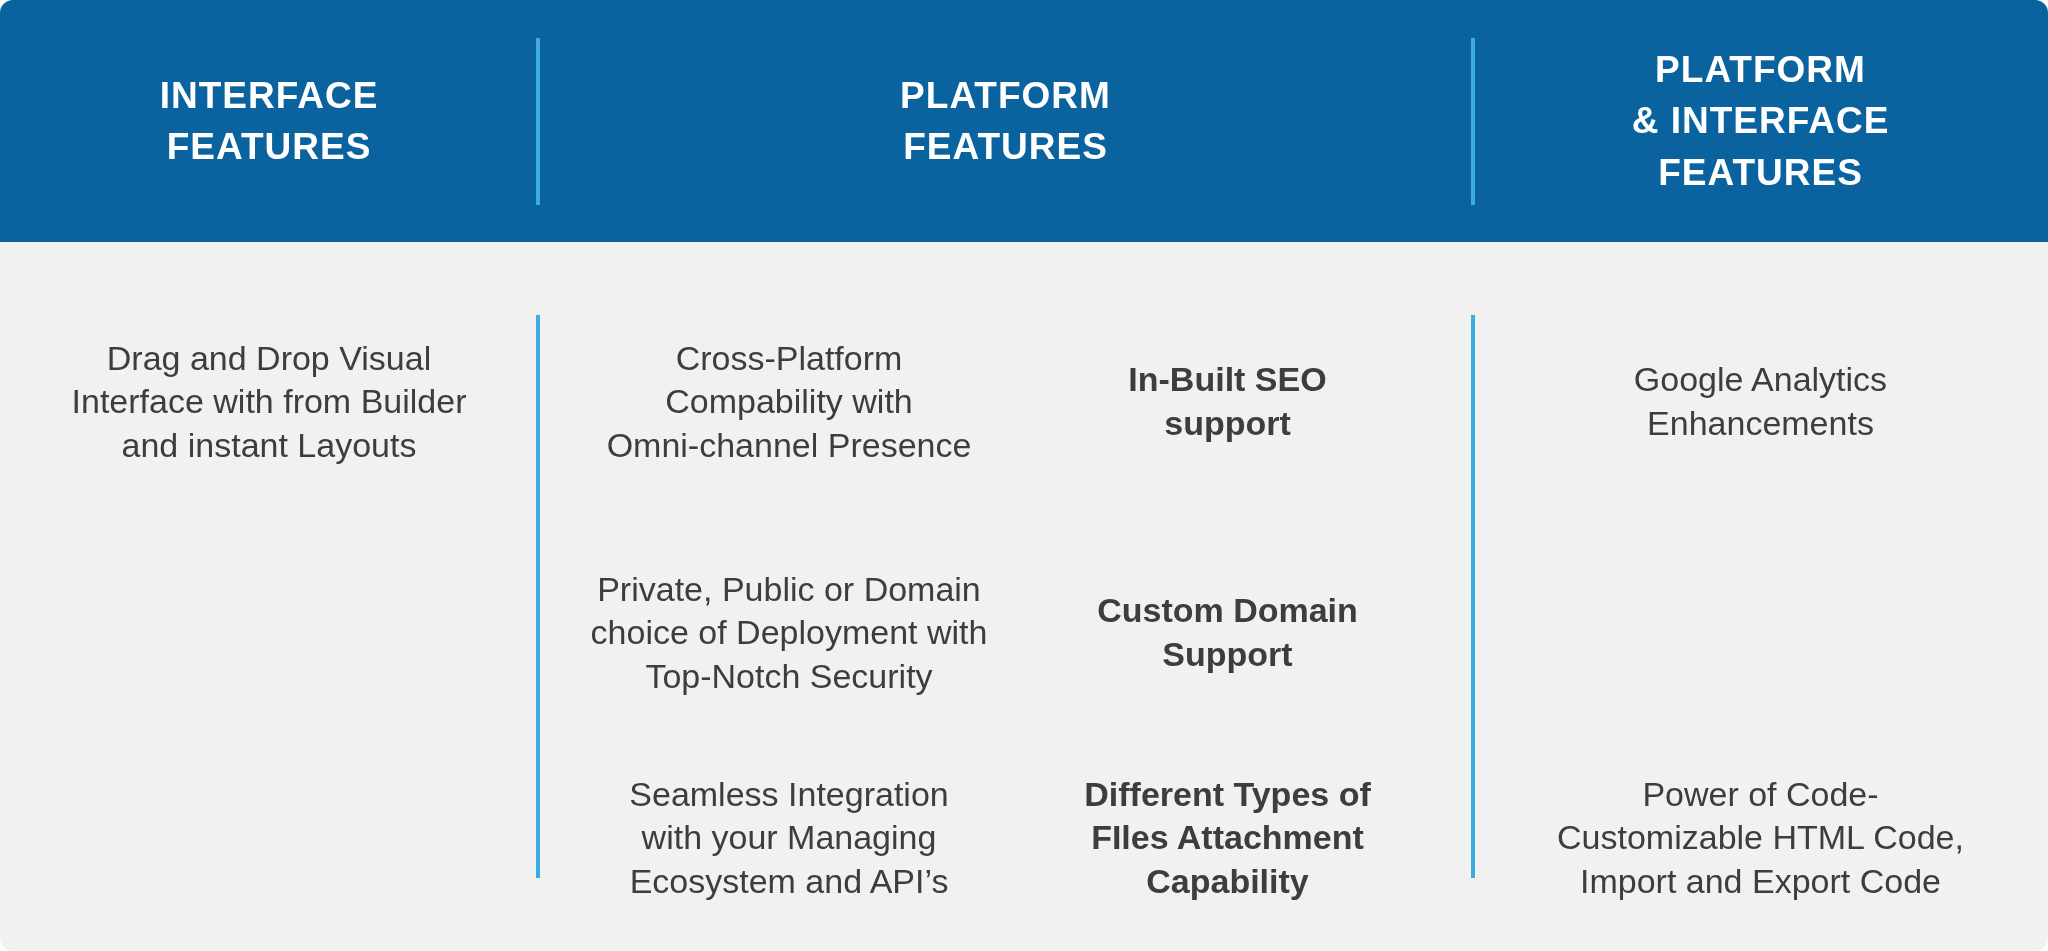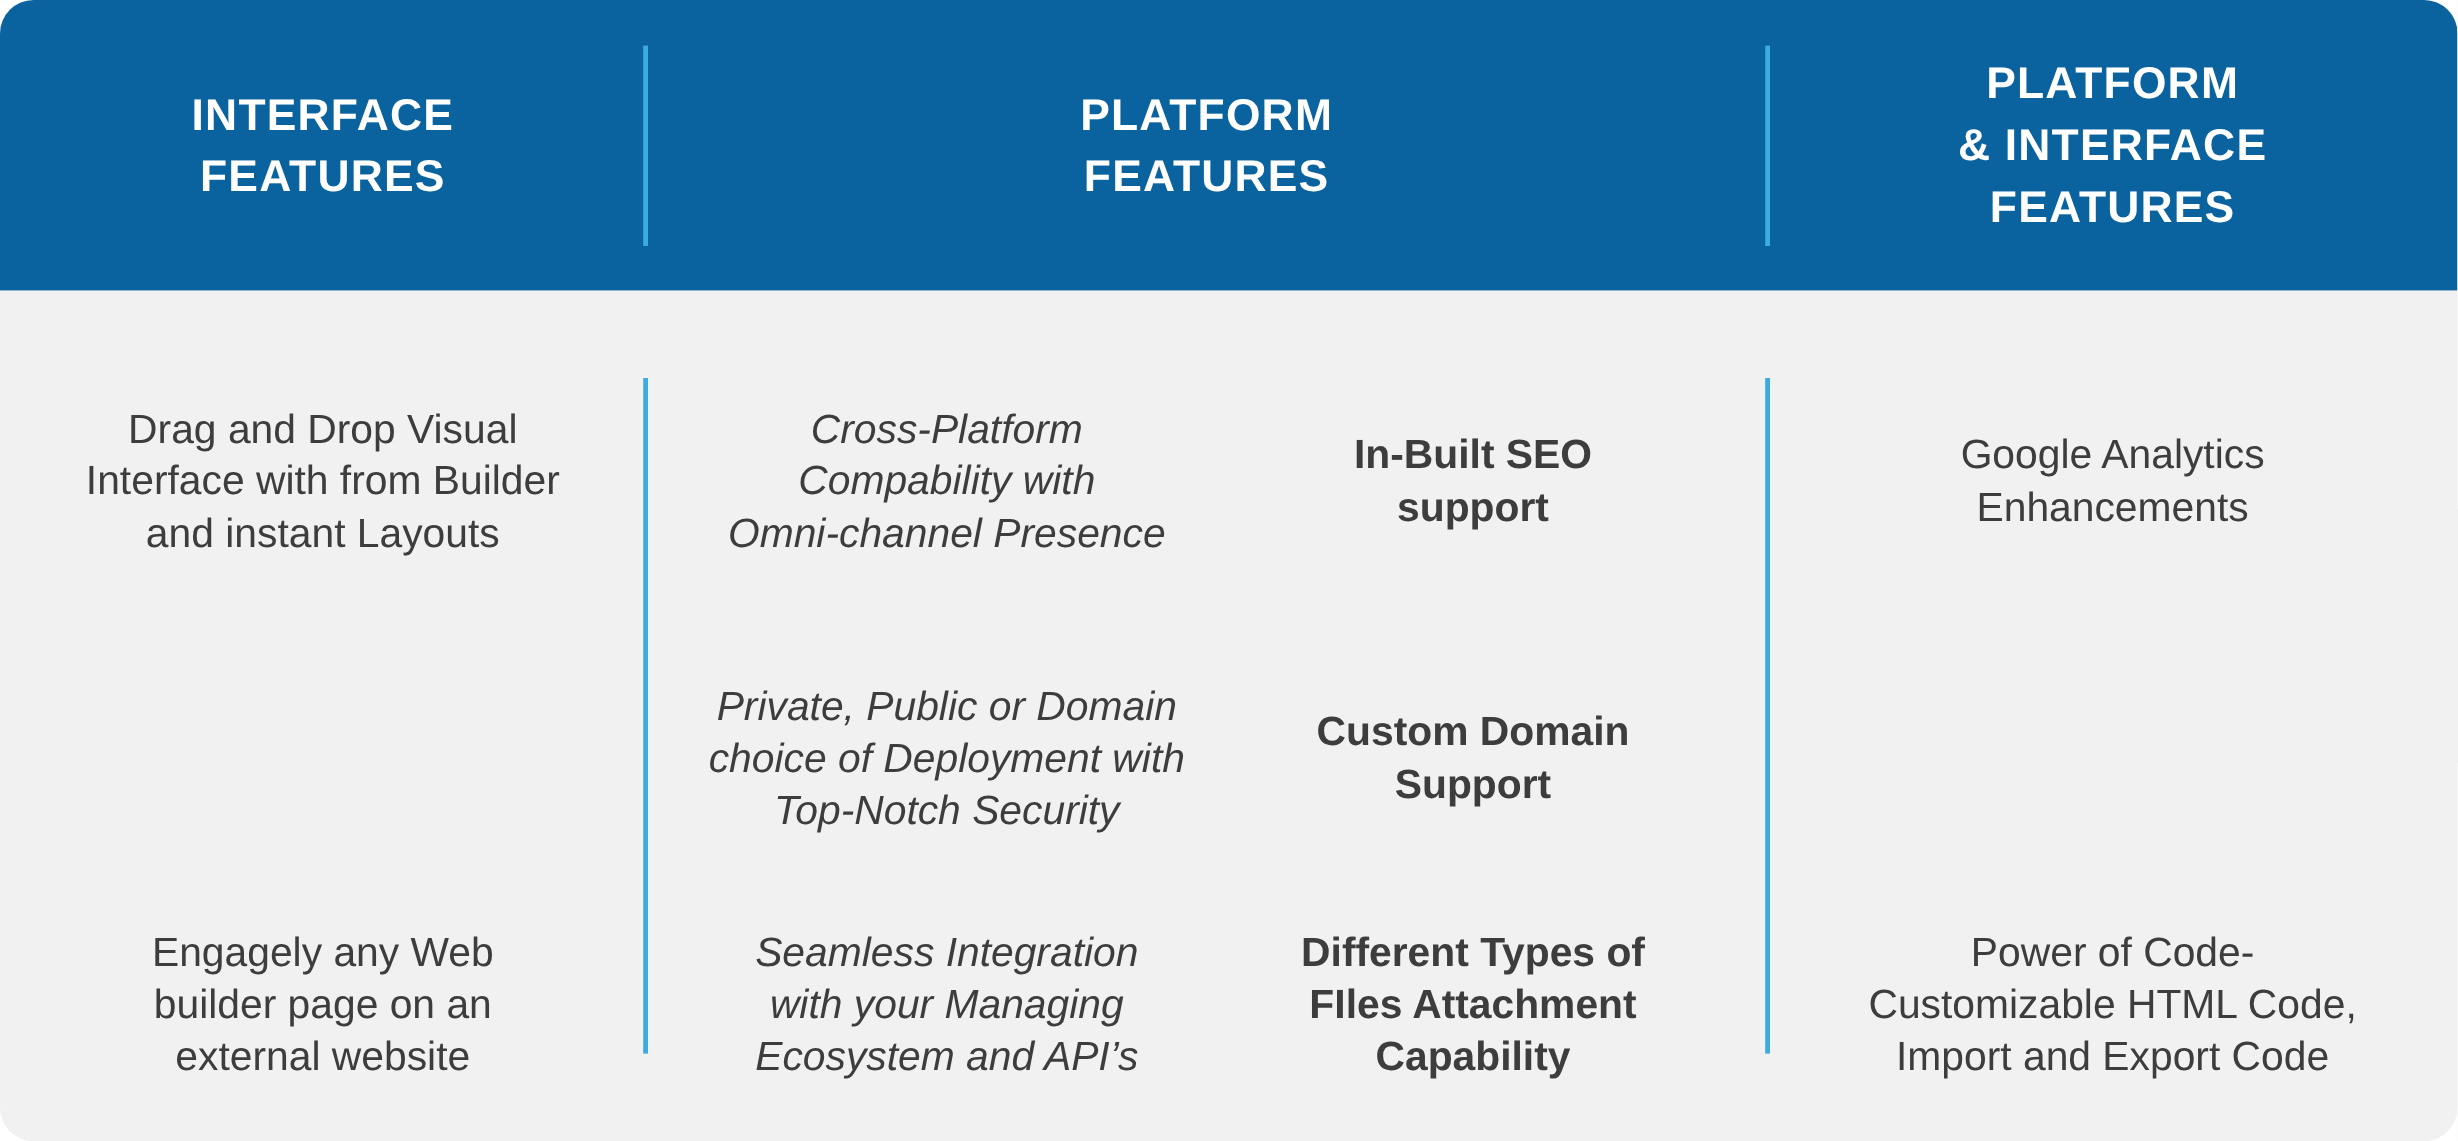--- a/index.html
+++ b/index.html
@@ -5,21 +5,21 @@
   html, body {
     margin: 0;
     padding: 0;
     background: #ffffff;
     font-family: "Liberation Sans", "DejaVu Sans", sans-serif;
   }
   .card {
     position: relative;
     width: 2048px;
     height: 951px;
-    border-radius: 28px;
+    border-radius: 13px;
     overflow: hidden;
     background: var(--body-bg, #F1F1F2);
   }
   .header-band {
     position: absolute;
     left: 0; top: 0; right: 0;
     height: 242px;
     background: var(--header-bg, #0A639F);
   }
   .header-title {
@@ -54,21 +54,21 @@
     display: flex;
     align-items: center;
     justify-content: center;
     text-align: center;
     white-space: pre-line;
     color: var(--body-text, #3D3D3D);
     font-size: 34px;
     line-height: 1.28;
   }
   .col-1 { left: 0;      width: 538px; }
-  .col-2 { left: 538px;  width: 502px; font-style: italic; }
+  .col-2 { left: 538px;  width: 502px; }
   .col-3 { left: 1011px; width: 433px; font-weight: bold; }
   .col-4 { left: 1473px; width: 575px; }
   .row-1 { top: 300px; height: 204px; }
   .row-2 { top: 531px; height: 204px; }
   .row-3 { top: 736px; height: 204px; }
 </style>
 </head>
 <body>
 
 <div class="card">
@@ -84,23 +84,20 @@
 FEATURES</div>
 
   <div class="vdiv vdiv-header vdiv-a"></div>
   <div class="vdiv vdiv-header vdiv-b"></div>
   <div class="vdiv vdiv-body vdiv-a"></div>
   <div class="vdiv vdiv-body vdiv-b"></div>
 
   <div class="cell col-1 row-1">Drag and Drop Visual
 Interface with from Builder
 and instant Layouts</div>
-  <div class="cell col-1 row-3">Engagely any Web
-builder page on an
-external website</div>
 
   <div class="cell col-2 row-1">Cross-Platform
 Compability with
 Omni-channel Presence</div>
   <div class="cell col-2 row-2">Private, Public or Domain
 choice of Deployment with
 Top-Notch Security</div>
   <div class="cell col-2 row-3">Seamless Integration
 with your Managing
 Ecosystem and API’s</div>

